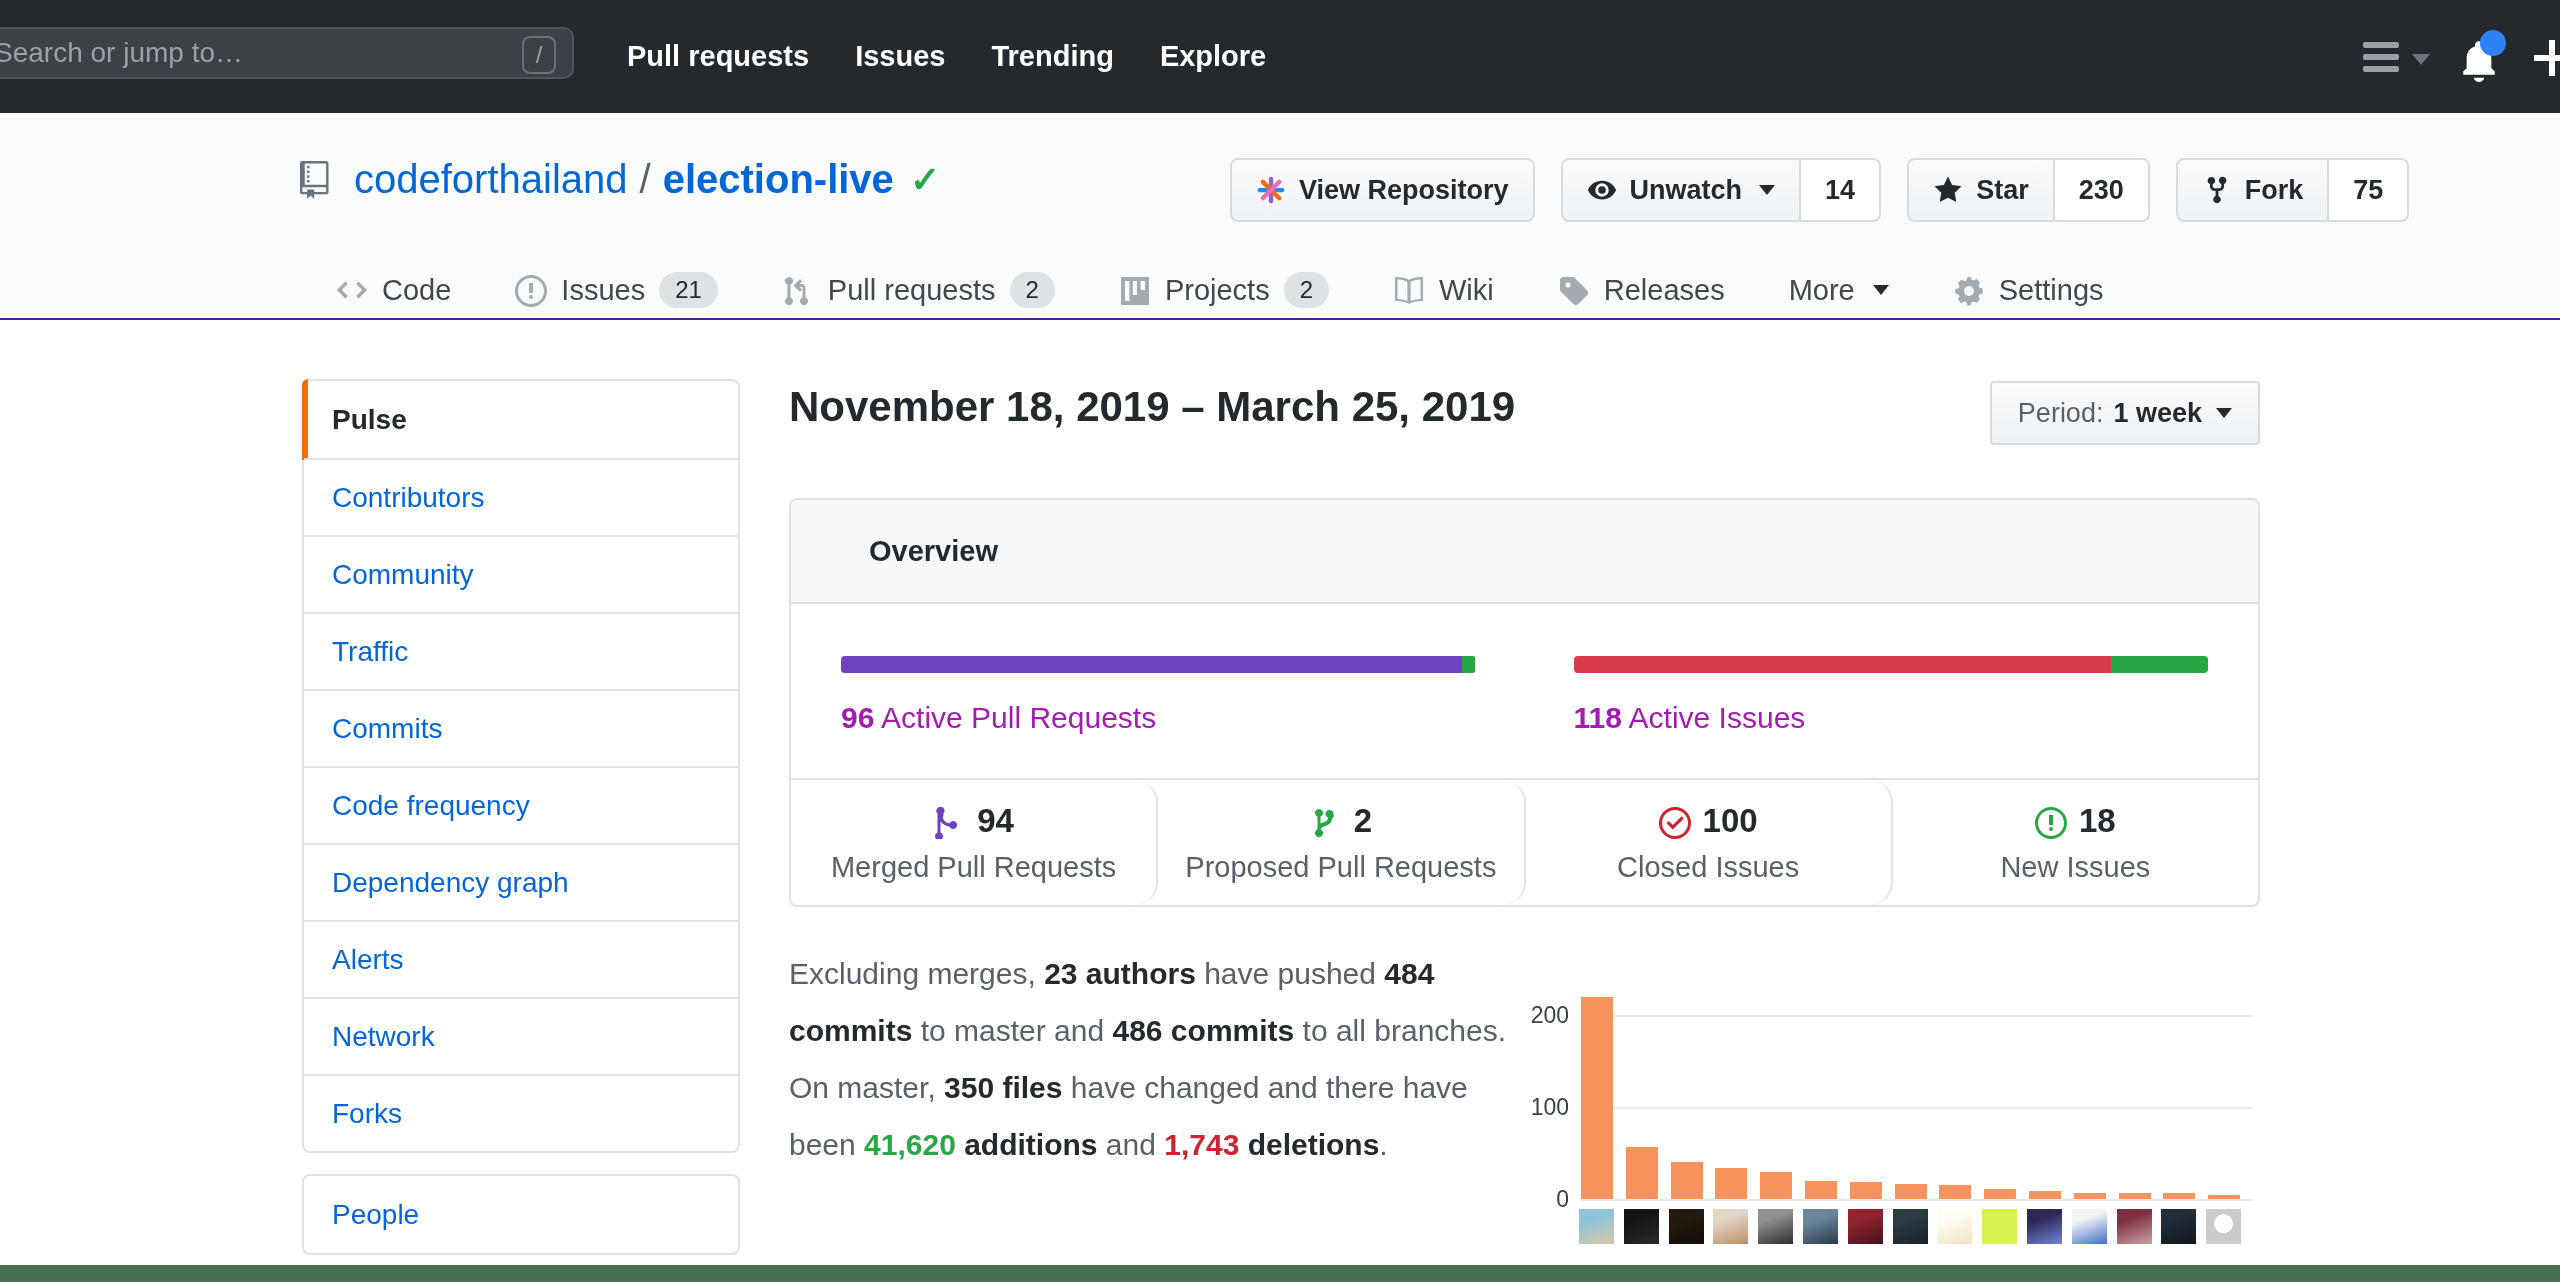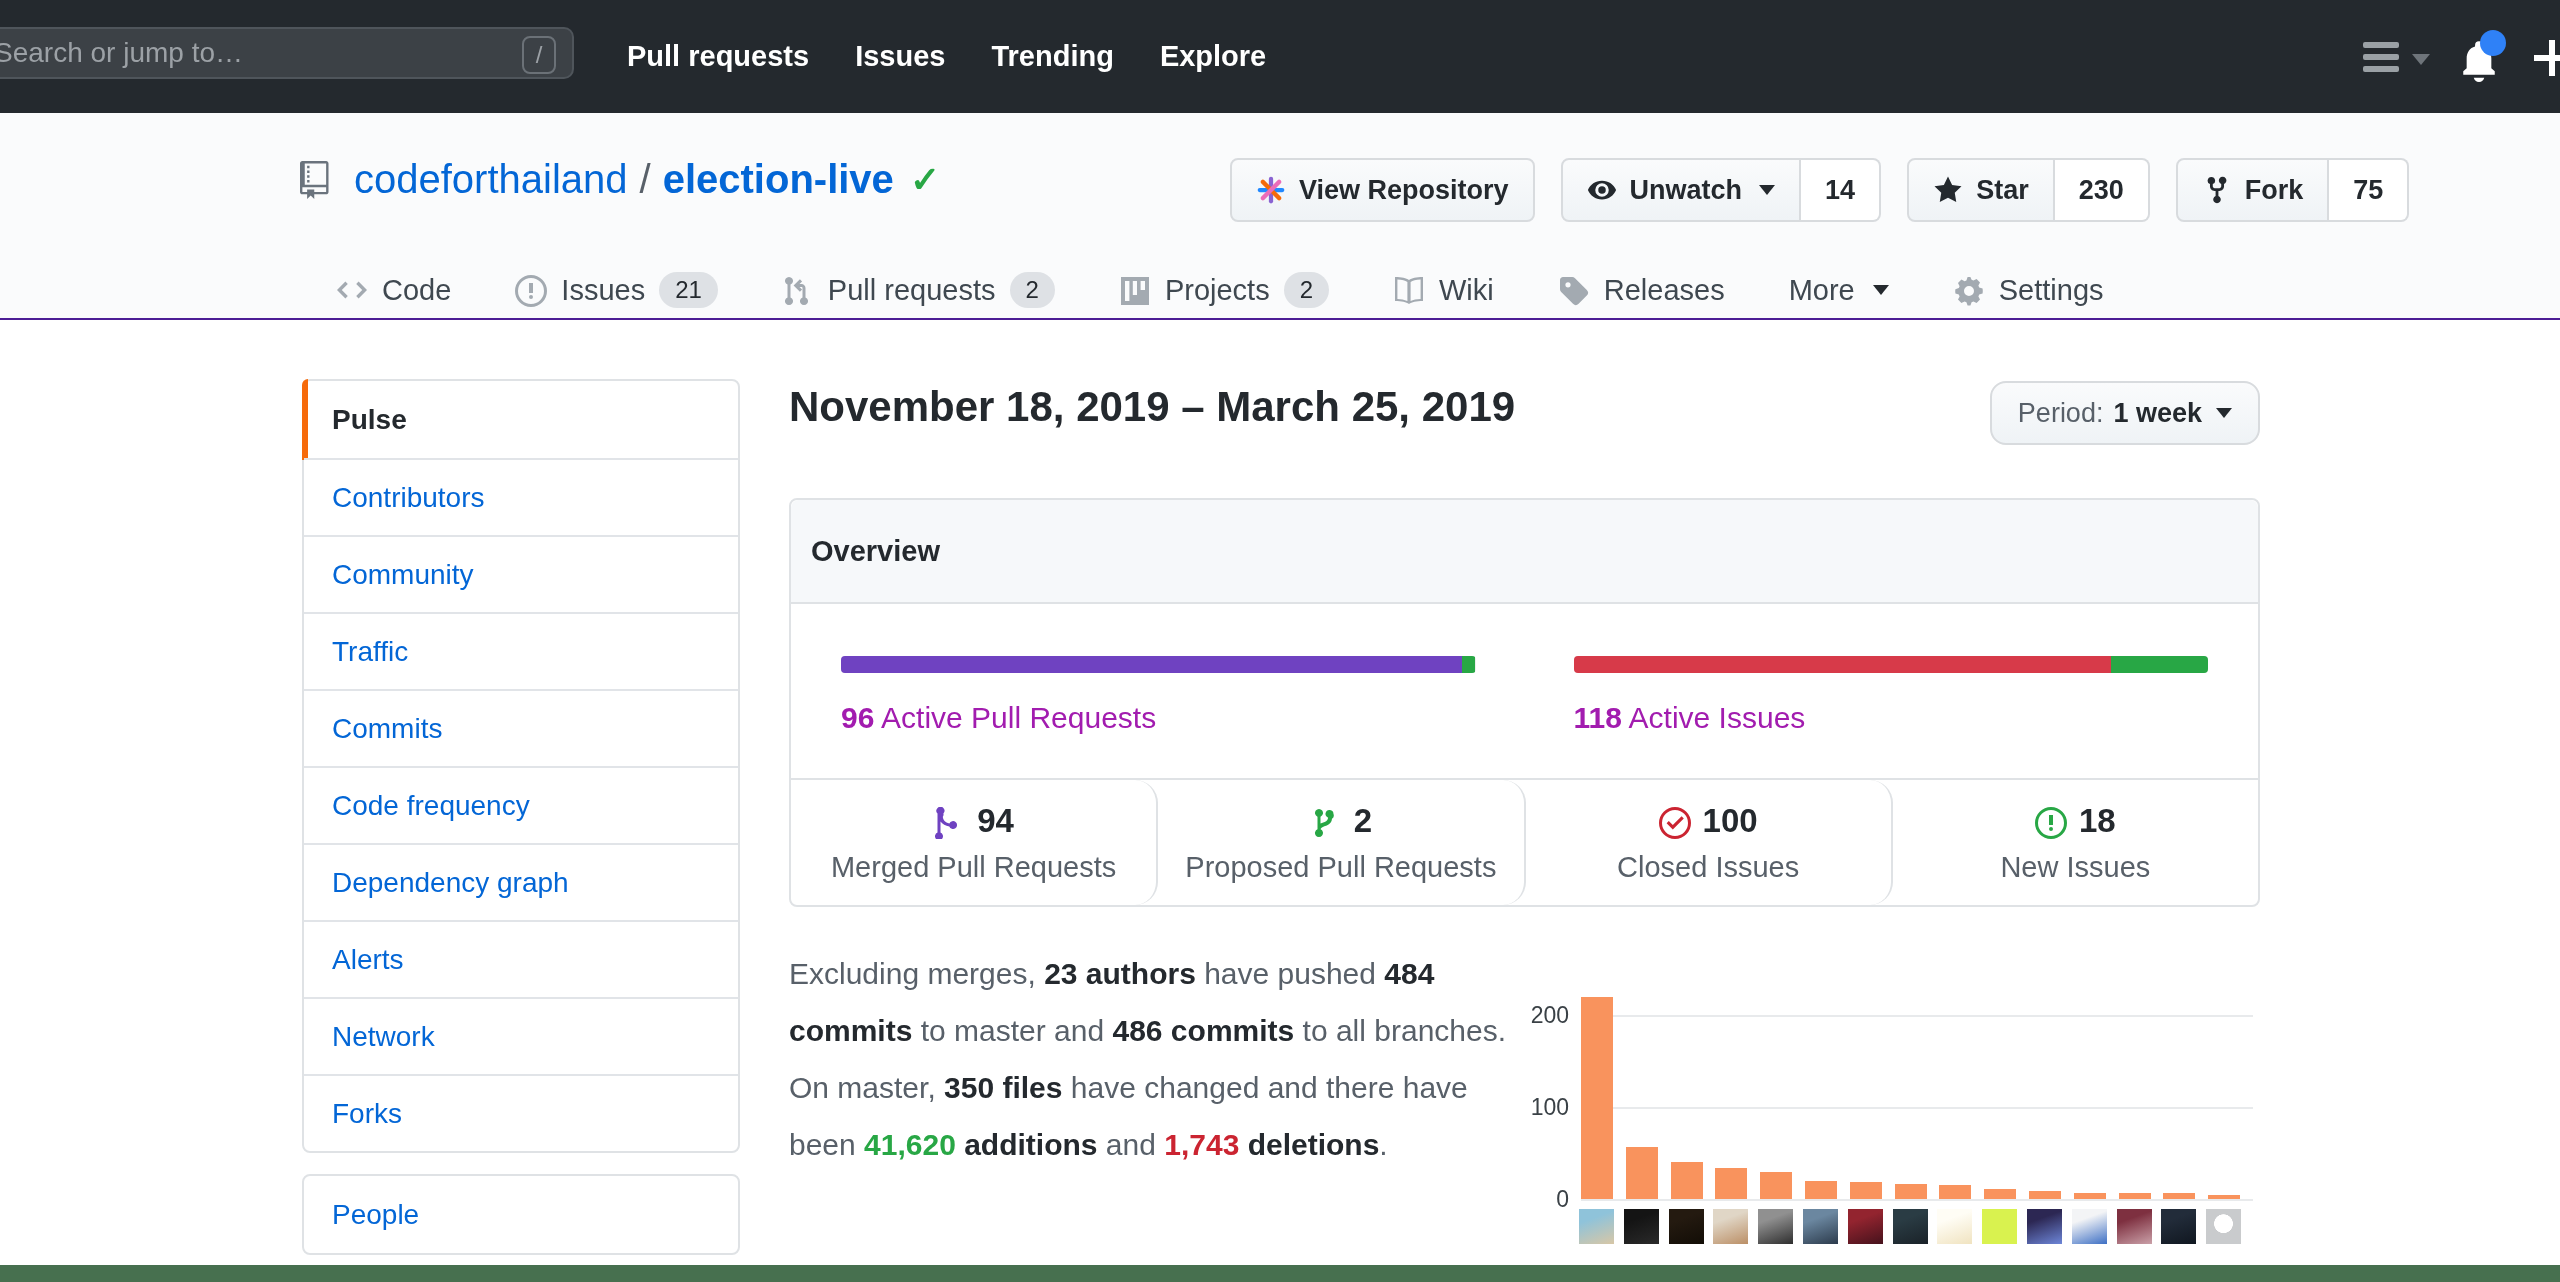--- a/index.html
+++ b/index.html
@@ -65,28 +65,28 @@
   .menu-item:first-child { border-top:none; }
   .menu-item.active { font-weight:700; color:#24292e; }
   .menu-item.active::before { content:""; position:absolute; left:-2px; top:-2px; bottom:-2px;
     width:6px; background:#f66a0a; border-radius:8px 0 0 0; }
   .people-box { margin-top:21px; }
 
   
   .main { position:absolute; left:789px; top:379px; width:1471px; height:860px; }
   .date-range { position:absolute; left:0; top:4px; font-size:42px; font-weight:600; color:#24292e; }
   .period-btn { position:absolute; right:0; top:2px; height:64px; padding:0 26px;
-    background:linear-gradient(#fafbfc,#eff3f6); border:2px solid #d8dbde; border-radius:16px;
+    background:linear-gradient(#fafbfc,#eff3f6); border:2px solid #d8dbde; border-radius:4px;
     display:flex; align-items:center; gap:10px; font-size:27px; }
   .period-label { color:#586069; }
   .period-value { font-weight:700; color:#24292e; }
 
   .overview-box { position:absolute; left:0; top:119px; width:1471px; border:2px solid #dfe2e5; border-radius:8px; background:#fff; }
   .overview-header { height:104px; background:#f6f8fa; border-bottom:2px solid #dfe2e5;
-    display:flex; align-items:center; padding:0 20px; font-size:29px; font-weight:700; color:#24292e;
+    display:flex; align-items:center; padding:0 78px; font-size:29px; font-weight:700; color:#24292e;
     border-radius:8px 8px 0 0; }
   .overview-bars { display:flex; gap:98px; padding:52px 50px 0; height:174px; }
   .bar-col { width:637px; }
   .progress { height:17px; border-radius:4px; overflow:hidden; display:flex; background:#eee; }
   .progress span { display:block; height:100%; }
   .bar-label { margin-top:28px; font-size:30px; color:#a21caf; }
   .bar-label b { font-weight:700; }
   .overview-stats { display:flex; border-top:2px solid #dfe2e5; height:127px; }
   .stat-cell { flex:1; border-right:2px solid #dfe2e5; display:flex; flex-direction:column;
     align-items:center; justify-content:center; gap:11px;border-radius:23px; }

